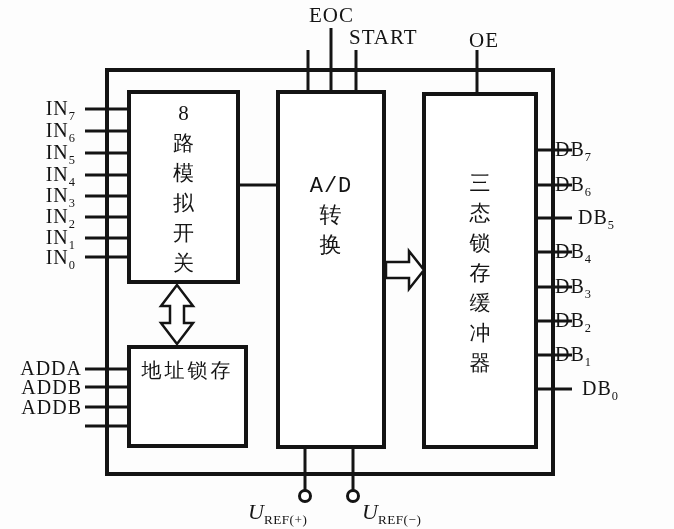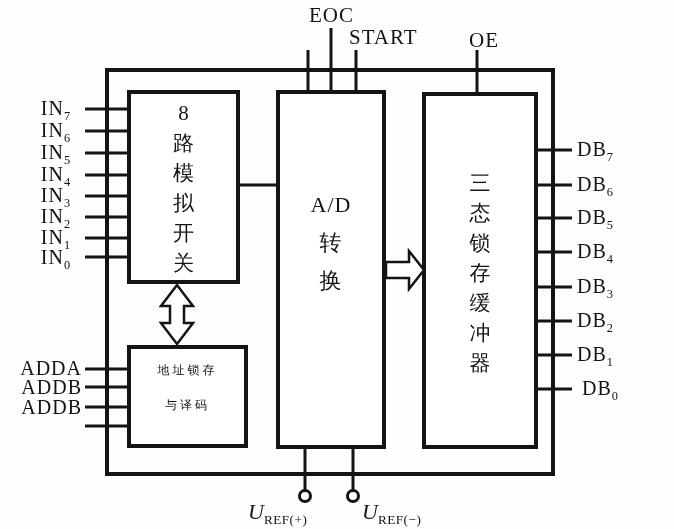--- a/index.html
+++ b/index.html
@@ -4,31 +4,31 @@
 <style>
   html,body{margin:0;padding:0;background:#fff;}
   .stage{
     position:relative;width:674px;height:529px;background:#fdfdfd;overflow:hidden;
     font-family:"Liberation Serif","DejaVu Serif",serif;color:#141414;
   }
   .wiring{position:absolute;left:0;top:0;}
   .lbl{position:absolute;white-space:nowrap;line-height:24px;font-size:20px;color:#141414;}
   .lbl sub{font-size:0.62em;line-height:0;}
   .pin-top{font-size:21px;letter-spacing:1px;}
-  .in-lbl{left:28px;width:56px;text-align:center;letter-spacing:1px;}
+  .in-lbl{left:20px;width:56px;text-align:right;letter-spacing:1px;}
   .addr-lbl{left:2px;width:80px;text-align:right;height:20px;line-height:20px;letter-spacing:1px;}
-  .db-lbl{left:577px;letter-spacing:1px;}
+  .db-lbl{left:555px;letter-spacing:1px;}
   .uref-lbl{font-size:22px;}
   .uref-lbl .ubase{font-style:italic;}
   .uref-lbl sub{font-size:0.6em;letter-spacing:0.5px;}
   .blocktext{position:absolute;display:flex;flex-direction:column;align-items:center;color:#141414;}
   .bt-analog{left:129px;top:100px;width:109px;gap:4px;font-size:21px;line-height:26px;}
-  .bt-ad{left:278px;top:190px;width:106px;gap:8px;font-size:22px;line-height:30px;letter-spacing:1px;}
+  .bt-ad{left:278px;top:172px;width:106px;gap:0;font-size:22px;line-height:30px;letter-spacing:1px;font-family:Liberation Mono, monospace;}
   .bt-buf{left:424px;top:170px;width:112px;gap:4px;font-size:21px;line-height:26px;}
-  .bt-addr{left:129px;top:356px;width:117px;gap:7px;font-size:12px;line-height:28px;letter-spacing:3px;}
+  .bt-addr{left:129px;top:356px;width:117px;gap:7px;font-size:20px;line-height:28px;letter-spacing:3px;}
 </style>
 </head>
 <body>
 
 <div class="stage">
 
   <svg class="wiring" width="674" height="529" viewBox="0 0 674 529">
 
     <rect x="107" y="70" width="446" height="404" fill="none" stroke="#141414" stroke-width="4"></rect>
 
@@ -99,21 +99,21 @@
   <div class="lbl in-lbl" style="top:204px;"><span>IN</span><sub>2</sub></div>
   <div class="lbl in-lbl" style="top:225px;"><span>IN</span><sub>1</sub></div>
   <div class="lbl in-lbl" style="top:245px;"><span>IN</span><sub>0</sub></div>
 
   <div class="lbl addr-lbl" style="top:358px;">ADDA</div>
   <div class="lbl addr-lbl" style="top:377px;">ADDB</div>
   <div class="lbl addr-lbl" style="top:397px;">ADDB</div>
 
   <div class="lbl db-lbl" style="top:137px;"><span>DB</span><sub>7</sub></div>
   <div class="lbl db-lbl" style="top:172px;"><span>DB</span><sub>6</sub></div>
-  <div class="lbl db-lbl" style="top:205px;"><span>DB</span><sub>5</sub></div>
+  <div class="lbl db-lbl" style="top:205px;margin-left:23px;"><span>DB</span><sub>5</sub></div>
   <div class="lbl db-lbl" style="top:239px;"><span>DB</span><sub>4</sub></div>
   <div class="lbl db-lbl" style="top:274px;"><span>DB</span><sub>3</sub></div>
   <div class="lbl db-lbl" style="top:308px;"><span>DB</span><sub>2</sub></div>
   <div class="lbl db-lbl" style="top:342px;"><span>DB</span><sub>1</sub></div>
   <div class="lbl db-lbl" style="top:376px;left:582px;"><span>DB</span><sub>0</sub></div>
 
   <div class="lbl uref-lbl" style="left:248px;top:500px;">
     <span class="ubase">U</span><sub>REF(+)</sub>
   </div>
   <div class="lbl uref-lbl" style="left:362px;top:500px;">
@@ -140,16 +140,15 @@
     <span>态</span>
     <span>锁</span>
     <span>存</span>
     <span>缓</span>
     <span>冲</span>
     <span>器</span>
   </div>
 
   <div class="blocktext bt-addr">
     <span>地址锁存</span>
-    <span>与译码</span>
   </div>
 
 </div>
 
 </body></html>

